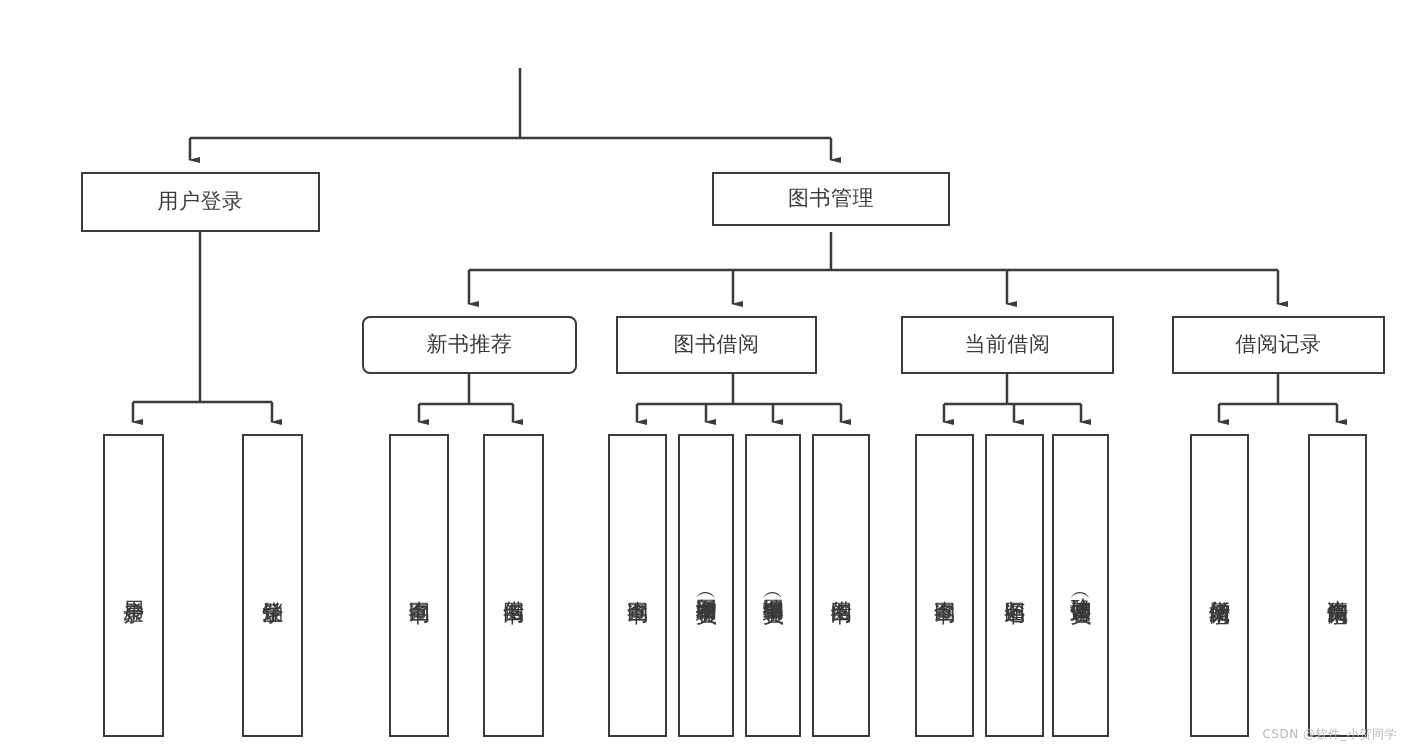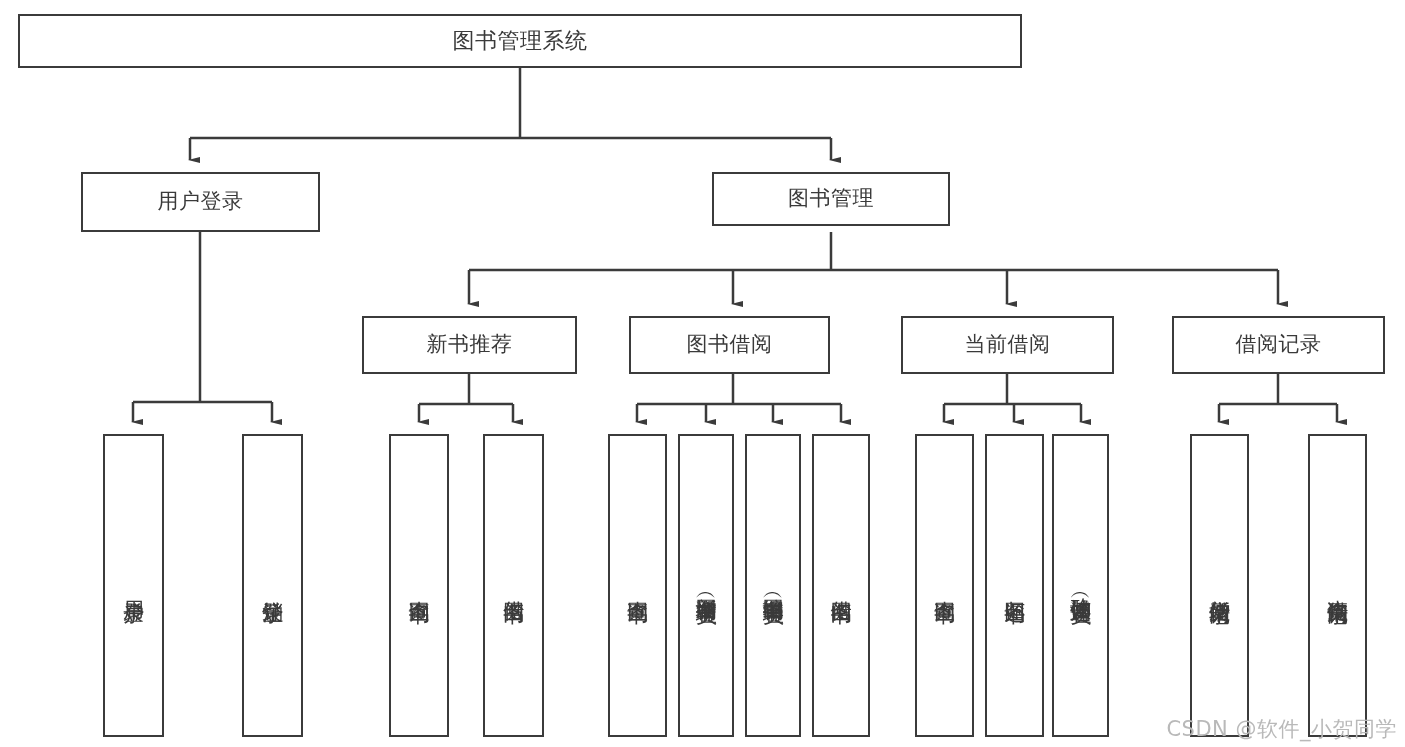--- a/index.html
+++ b/index.html
@@ -56,21 +56,21 @@
     display: block;
     max-height: 100%;
   }
   .node.title {
     font-size: 22px;
   }
   .watermark {
     position: absolute;
     right: 8px;
     bottom: 4px;
-    font-size: 21px;
+    font-size: 12px;
     color: #b9b9b9;
     white-space: nowrap;
     letter-spacing: 0.5px;
   }
 </style>
 </head>
 <body>
 
 <div id="canvas">
 
@@ -117,35 +117,32 @@
       <path d="M1014,404 L1014,422" marker-end="url(#arrow)"></path>
       <path d="M1081,404 L1081,422" marker-end="url(#arrow)"></path>
 
       <path d="M1278,374 L1278,404"></path>
       <path d="M1219,404 L1337,404"></path>
       <path d="M1219,404 L1219,422" marker-end="url(#arrow)"></path>
       <path d="M1337,404 L1337,422" marker-end="url(#arrow)"></path>
     </g>
   </svg>
 
-  <div class="node horiz title" style="left:18px; top:14px; width:1004px; height:54px;">
-    <span>图书管理系统</span>
-  </div>
 
   <div class="node horiz" style="left:81px; top:172px; width:239px; height:60px;">
     <span>用户登录</span>
   </div>
   <div class="node horiz" style="left:712px; top:172px; width:238px; height:54px;">
     <span>图书管理</span>
   </div>
 
-  <div class="node horiz" style="left:362px; top:316px; width:215px; height:58px;">
+  <div class="node horiz" style="left:362px; top:316px; width:215px; height:58px;border-radius:8px;">
     <span>新书推荐</span>
   </div>
-  <div class="node horiz" style="left:629px; top:316px; width:201px; height:58px;">
+  <div class="node horiz" style="left:616px; top:316px; width:201px; height:58px;">
     <span>图书借阅</span>
   </div>
   <div class="node horiz" style="left:901px; top:316px; width:213px; height:58px;text-align:right;">
     <span>当前借阅</span>
   </div>
   <div class="node horiz" style="left:1172px; top:316px; width:213px; height:58px;justify-content:center;">
     <span>借阅记录</span>
   </div>
 
   <div class="node vert" style="left:103px; top:434px; width:61px; height:303px;">

